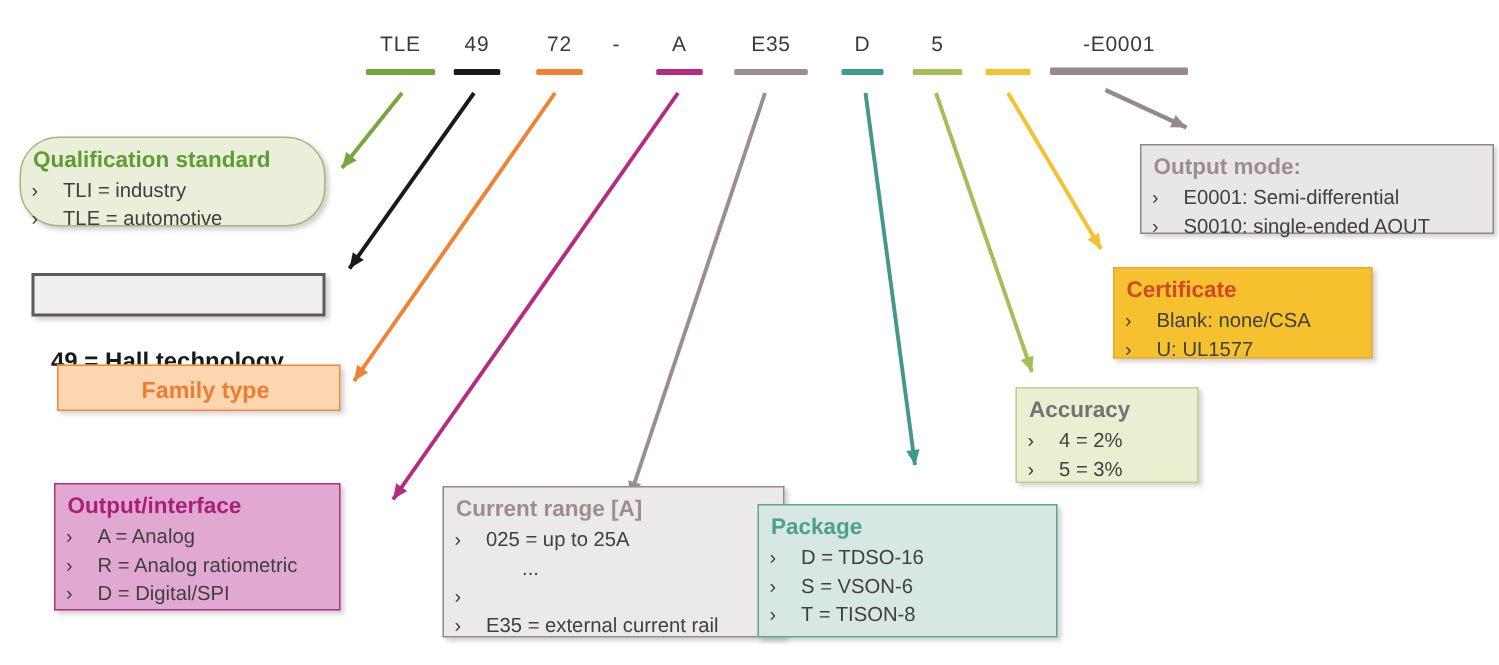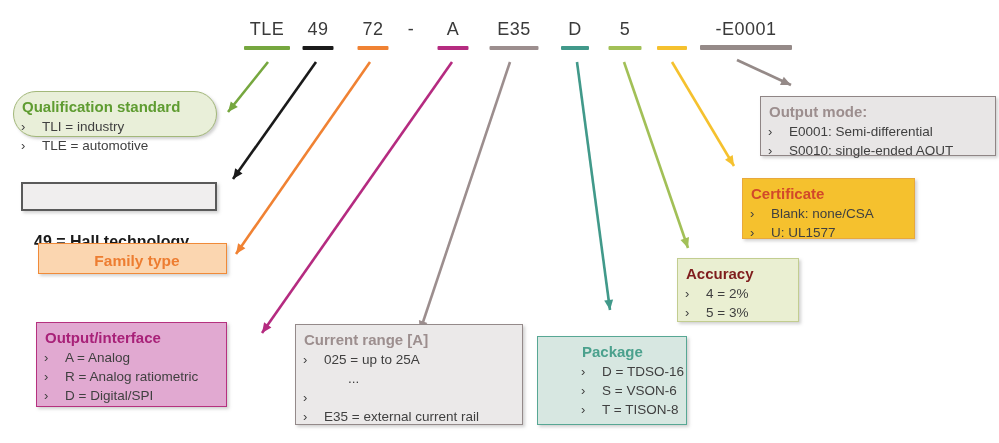--- a/index.html
+++ b/index.html
@@ -3,21 +3,21 @@
 <meta charset="utf-8">
 <style>
   html,body { margin:0; padding:0; background:#ffffff; }
   .canvas {
     position:relative; width:999px; height:443px; overflow:hidden;
     font-family:"Liberation Sans", sans-serif; background:#ffffff;
   }
 
   
   .seg { position:absolute; top:16px; height:34px; text-align:center; }
-  .seg-text { display:block; font-size:18px; line-height:26px; color:#3a3a3a; letter-spacing:0.5px; white-space:pre; }
+  .seg-text { display:block; font-size:14px; line-height:26px; color:#3a3a3a; letter-spacing:0.5px; white-space:pre; }
   .seg-underline { position:absolute; bottom:0; left:50%; transform:translateX(-50%); height:4px; border-radius:1px; }
 
   
   #arrows { position:absolute; left:0; top:0; pointer-events:none; }
 
   
   .box {
     position:absolute; border:1.5px solid #888; box-sizing:border-box;
     box-shadow:2px 2px 3px rgba(140,140,140,0.4); padding-top:3px;
   }
@@ -92,21 +92,21 @@
       <polygon points="233.0,179.0 235.2,168.2 242.5,173.4" fill="#1A1A1A"></polygon>
       <polygon points="236.0,254.0 238.1,243.2 245.4,248.3" fill="#F08233"></polygon>
       <polygon points="262.0,333.0 264.1,322.2 271.4,327.4" fill="#B52B80"></polygon>
       <polygon points="420.0,331.0 418.9,320.1 427.4,322.9" fill="#9C8E8E"></polygon>
       <polygon points="610.0,310.0 604.2,300.6 613.1,299.5" fill="#41998A"></polygon>
       <polygon points="688.0,248.0 680.5,240.0 689.0,237.0" fill="#A2C057"></polygon>
       <polygon points="734.0,166.0 725.0,159.7 732.7,155.1" fill="#F5C12E"></polygon>
       <polygon points="791.0,85.0 780.0,84.9 783.8,76.7" fill="#958A88"></polygon>
     </svg>
 
-  <div class="box" id="box-qualification" style="left: 13px; top: 91px; width: 204px; height: 46px; background: rgb(233, 239, 217); border-color: rgb(163, 184, 122); border-radius: 26px;">
+  <div class="box" id="box-qualification" style="left: 13px; top: 91px; width: 204px; height: 60px; background: rgb(233, 239, 217); border-color: rgb(163, 184, 122); border-radius: 26px;">
     <div class="box-title" style="color: rgb(95, 156, 49);">Qualification standard</div>
     <div class="box-item">
         <span class="bullet">›</span>
         <span class="item-text">TLI = industry</span>
       </div>
     <div class="box-item">
         <span class="bullet">›</span>
         <span class="item-text">TLE = automotive</span>
       </div>
   </div>
@@ -146,38 +146,38 @@
       </div>
     <div class="box-item">
         <span class="bullet">›</span>
       </div>
     <div class="box-item">
         <span class="bullet">›</span>
         <span class="item-text">E35 = external current rail</span>
       </div>
   </div>
 
-  <div class="box" id="box-package" style="left: 537px; top: 336px; width: 150px; height: 89px; background: rgb(215, 231, 225); border-color: rgb(87, 167, 148); padding-left: 36px;">
+  <div class="box" id="box-package" style="left: 505px; top: 336px; width: 200px; height: 89px; background: rgb(215, 231, 225); border-color: rgb(87, 167, 148);">
     <div class="box-title" style="color: rgb(75, 161, 141);">Package</div>
     <div class="box-item">
         <span class="bullet">›</span>
         <span class="item-text">D = TDSO-16</span>
       </div>
     <div class="box-item">
         <span class="bullet">›</span>
         <span class="item-text">S = VSON-6</span>
       </div>
     <div class="box-item">
         <span class="bullet">›</span>
         <span class="item-text">T = TISON-8</span>
       </div>
   </div>
 
   <div class="box" id="box-accuracy" style="left: 677px; top: 258px; width: 122px; height: 64px; background: rgb(234, 239, 210); border-color: rgb(194, 205, 144);">
-    <div class="box-title" style="color: #7f1d1d;">Accuracy</div>
+    <div class="box-title" style="color: #737373;">Accuracy</div>
     <div class="box-item">
         <span class="bullet">›</span>
         <span class="item-text">4 = 2%</span>
       </div>
     <div class="box-item">
         <span class="bullet">›</span>
         <span class="item-text">5 = 3%</span>
       </div>
   </div>
 

